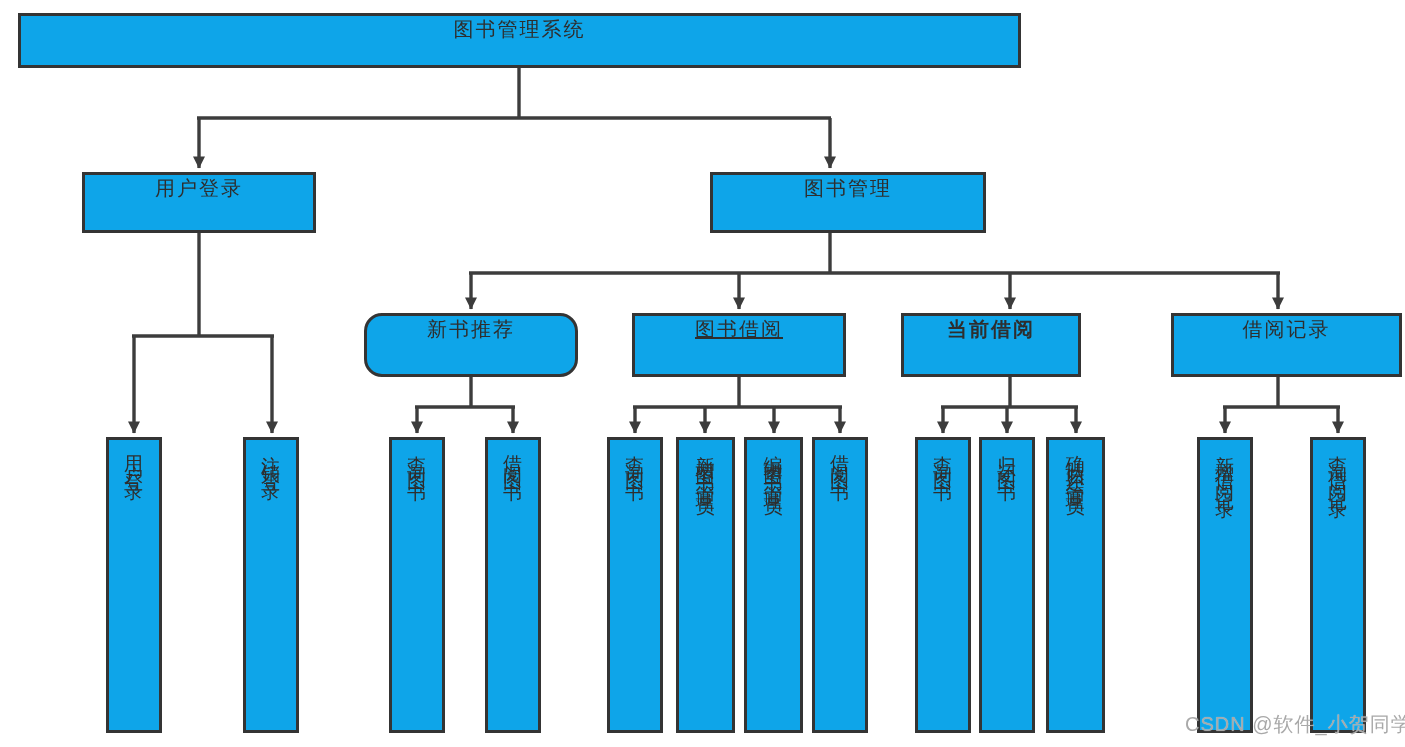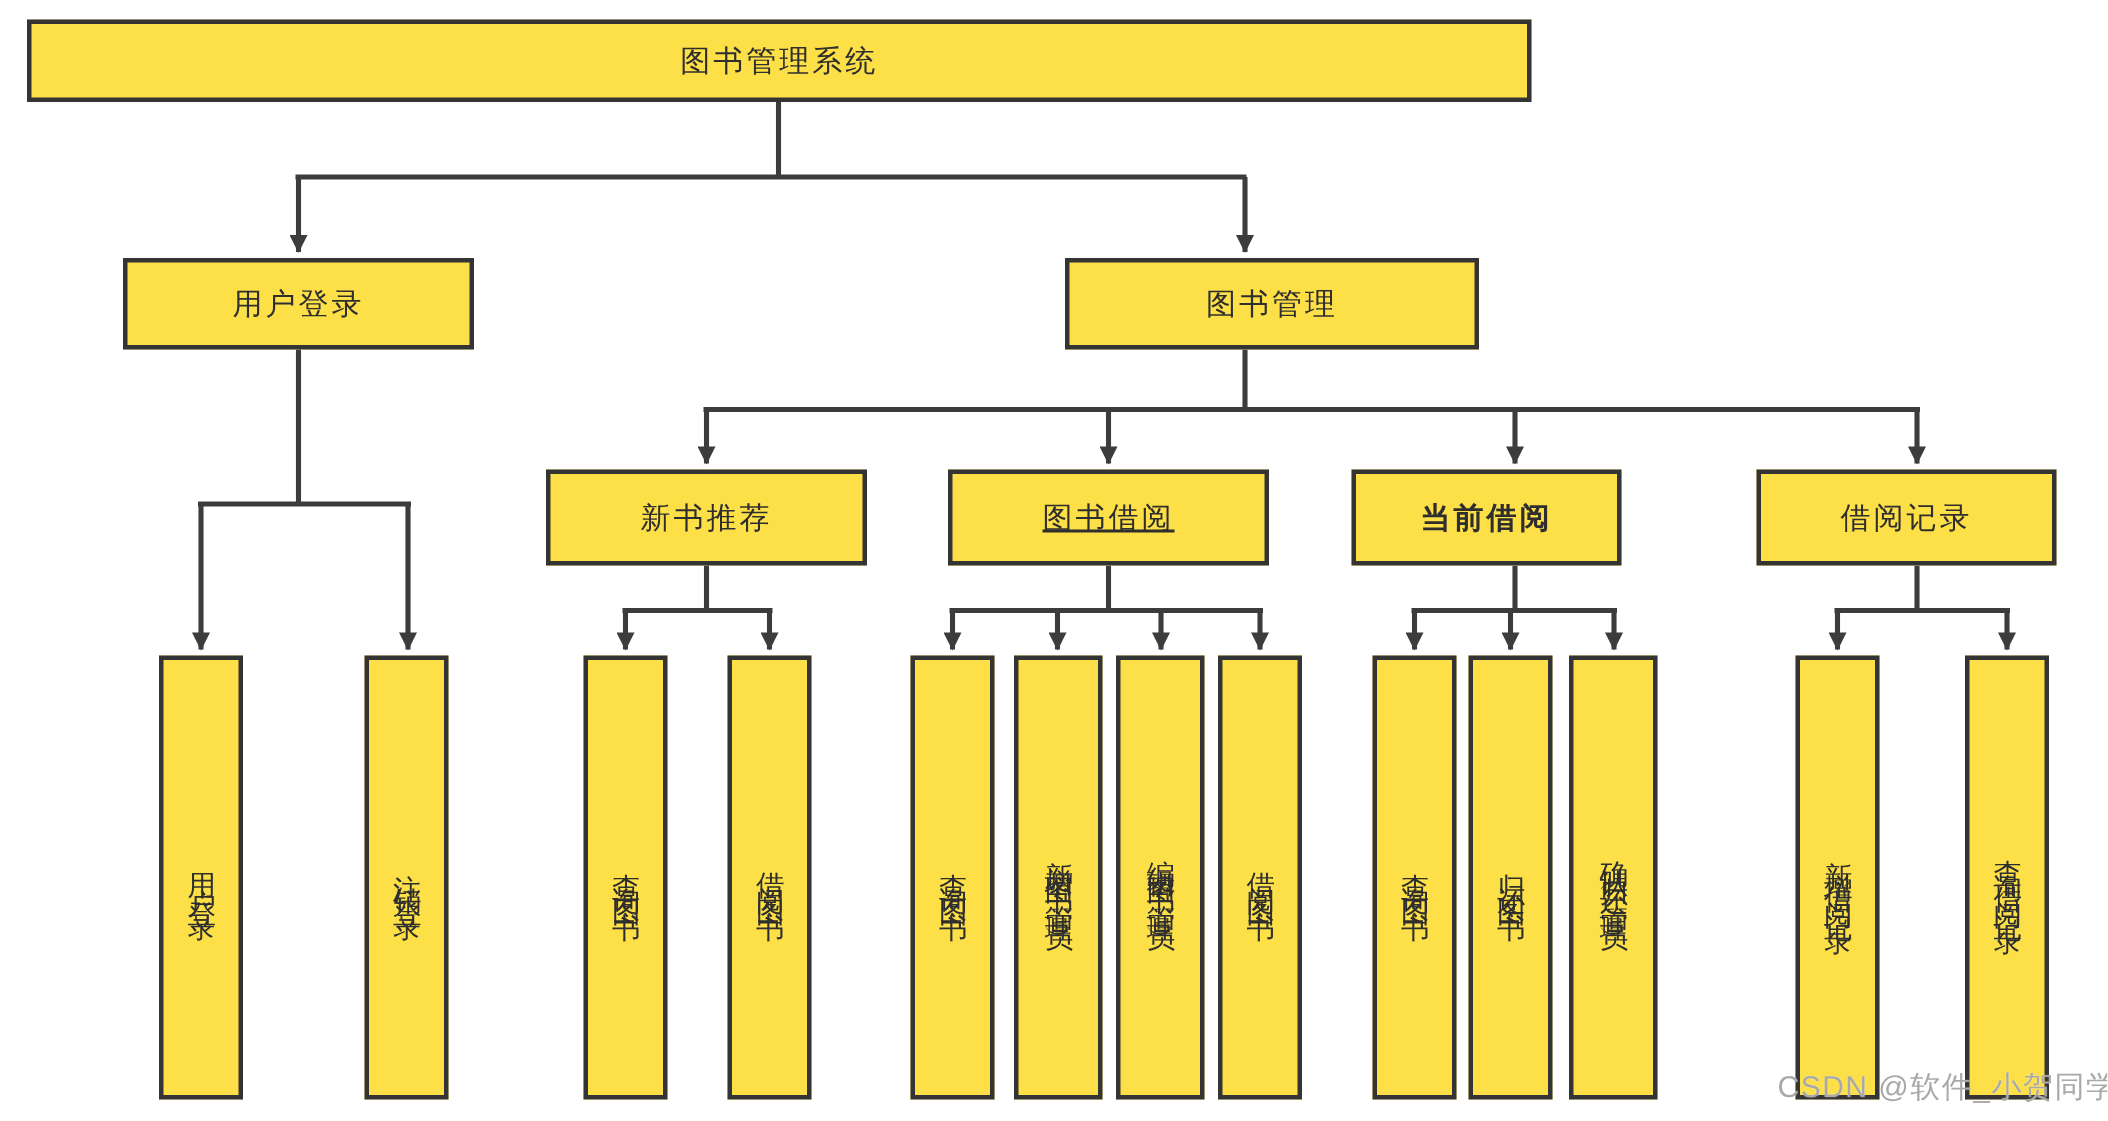--- a/index.html
+++ b/index.html
@@ -23,23 +23,22 @@
     height: 747px;
   }
   #connectors line {
     stroke: #3c3c3c;
     stroke-width: 3.4;
   }
   .node {
     position: absolute;
     box-sizing: border-box;
     border: 3px solid #343434;
-    background: #fde047;
+    background: #0ea5e9;
     display: flex;
-    align-items: center;
     justify-content: center;
     color: #2e2e2e;
   }
   .h-node {
     font-size: 20px;
     letter-spacing: 2px;
     white-space: nowrap;
   }
   .leaf {
     top: 437px;
@@ -124,30 +123,30 @@
     <span>图书管理系统</span>
   </div>
 
   <div class="node h-node" style="left:82px; top:172px; width:234px; height:61px;">
     <span>用户登录</span>
   </div>
   <div class="node h-node" style="left:710px; top:172px; width:276px; height:61px;">
     <span>图书管理</span>
   </div>
 
-  <div class="node h-node" style="left:364px; top:313px; width:214px; height:64px;">
+  <div class="node h-node" style="left:364px; top:313px; width:214px; height:64px;border-radius:18px;">
     <span>新书推荐</span>
   </div>
   <div class="node h-node" style="left:632px; top:313px; width:214px; height:64px;text-decoration:underline;">
     <span>图书借阅</span>
   </div>
   <div class="node h-node" style="left:901px; top:313px; width:180px; height:64px;font-weight:bold;">
     <span>当前借阅</span>
   </div>
-  <div class="node h-node" style="left:1171px; top:313px; width:200px; height:64px;">
+  <div class="node h-node" style="left:1171px; top:313px; width:231px; height:64px;">
     <span>借阅记录</span>
   </div>
 
   <div class="node leaf" style="left:106px;">
     <span class="v-label">用户登录</span>
   </div>
   <div class="node leaf" style="left:243px;">
     <span class="v-label">注销登录</span>
   </div>
 

